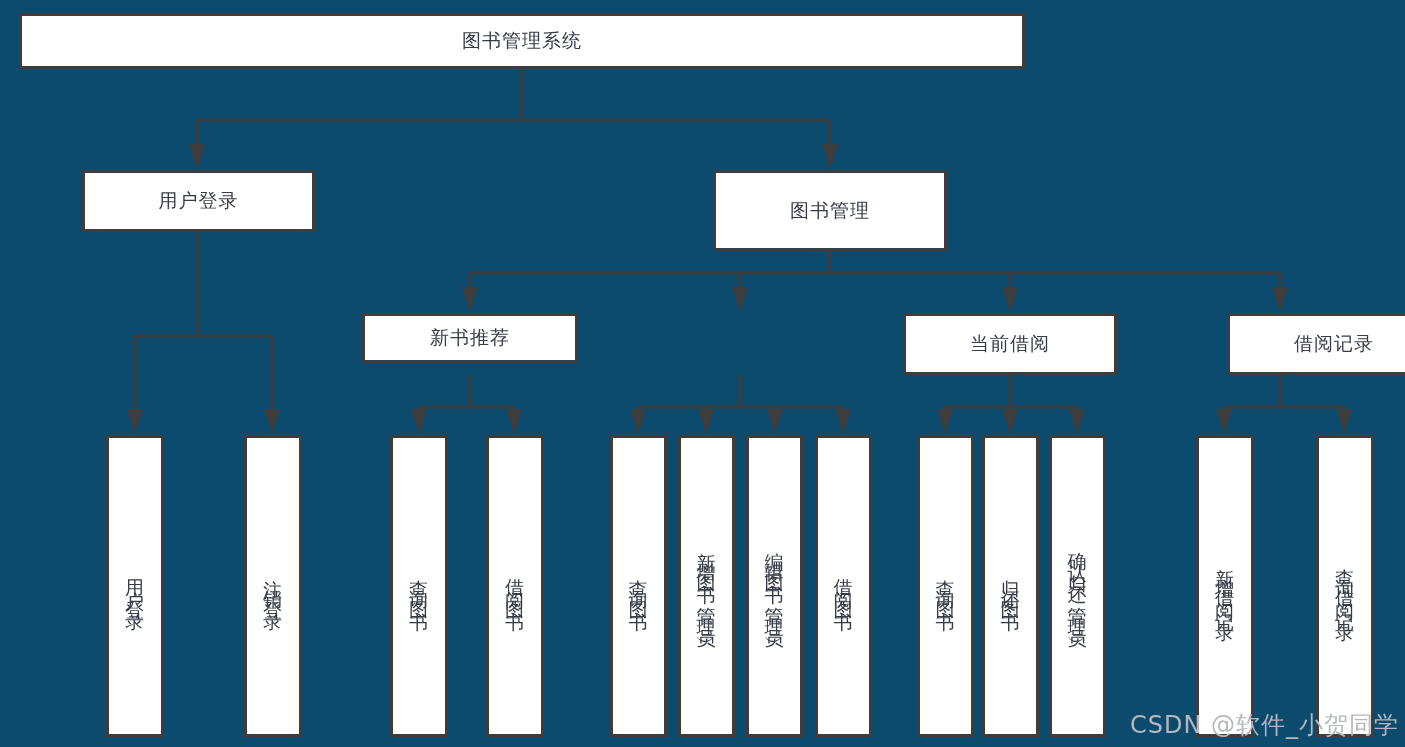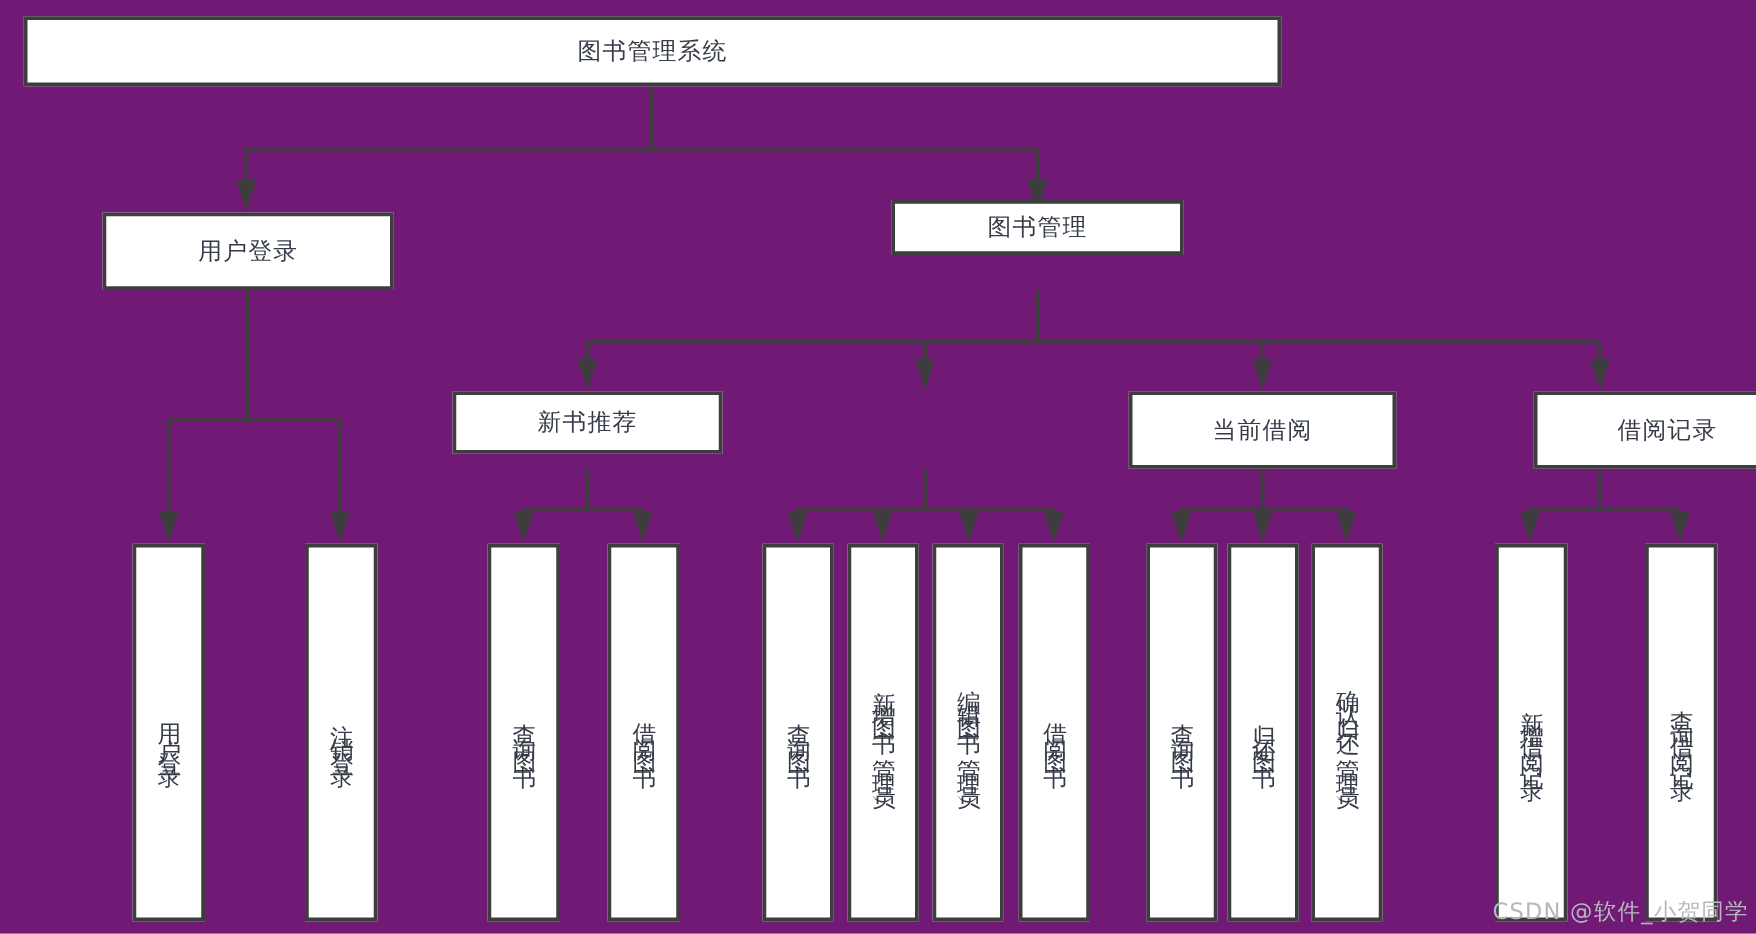--- a/index.html
+++ b/index.html
@@ -1,32 +1,32 @@
 <!DOCTYPE html>
 <html><head>
 <meta charset="utf-8">
 <style>
   html,body{margin:0;padding:0;background:#ffffff;}
   .stage{
-    position:relative;width:1405px;height:747px;background:#701a75;overflow:hidden;
+    position:relative;width:1405px;height:747px;background:#0c4a6e;overflow:hidden;
     font-family:"DejaVu Sans","Liberation Sans",sans-serif;
     text-decoration:underline;
   }
   .wires{position:absolute;left:0;top:0;width:1405px;height:747px;}
   .node{
     position:absolute;box-sizing:border-box;background:#ffffff;
     border:3px solid #3d3d3d;display:flex;align-items:center;justify-content:center;
     color:#363c47;font-size:19px;letter-spacing:1px;white-space:nowrap;
   }
   .node.v span{
     writing-mode:vertical-lr;text-orientation:mixed;line-height:1;
     letter-spacing:11px;white-space:nowrap;
   }
   .watermark{
-    position:absolute;right:6px;bottom:6px;color:#b4b7bd;font-size:18px;
+    position:absolute;right:6px;bottom:6px;color:#b4b7bd;font-size:24px;
     letter-spacing:1px;pointer-events:none;
   }
 </style>
 </head>
 <body>
 
 <div class="stage">
 
   <svg class="wires" width="1405" height="747" viewBox="0 0 1405 747">
     <path fill="none" stroke="#3d3d3d" stroke-width="3" d="
@@ -60,21 +60,21 @@
       </g>
   </svg>
 
   <div class="node" style="left:19px;top:13px;width:1006px;height:56px">
     <span>图书管理系统</span>
   </div>
 
   <div class="node" style="left:82px;top:170px;width:233px;height:62px">
     <span>用户登录</span>
   </div>
-  <div class="node" style="left:713px;top:160px;width:234px;height:44px">
+  <div class="node" style="left:713px;top:170px;width:234px;height:81px">
     <span>图书管理</span>
   </div>
 
   <div class="node" style="left:362px;top:313px;width:216px;height:50px">
     <span>新书推荐</span>
   </div>
   <div class="node" style="left:903px;top:313px;width:214px;height:62px">
     <span>当前借阅</span>
   </div>
   <div class="node" style="left:1227px;top:313px;width:214px;height:62px">

